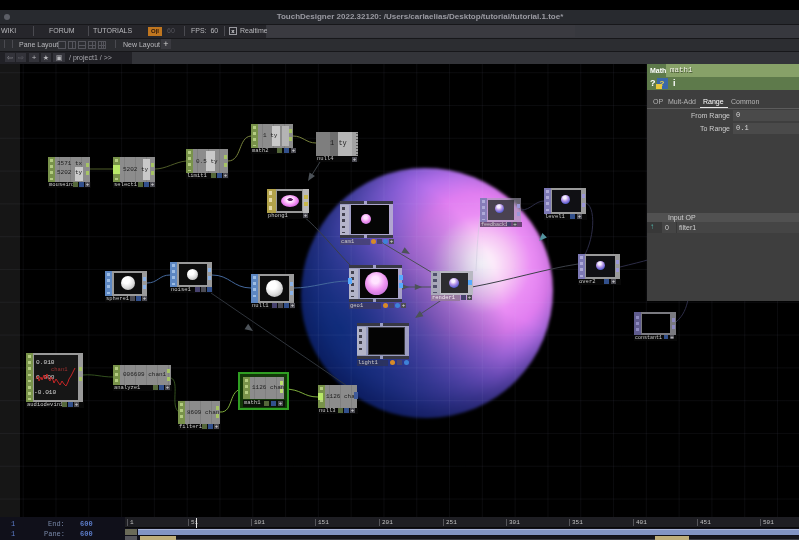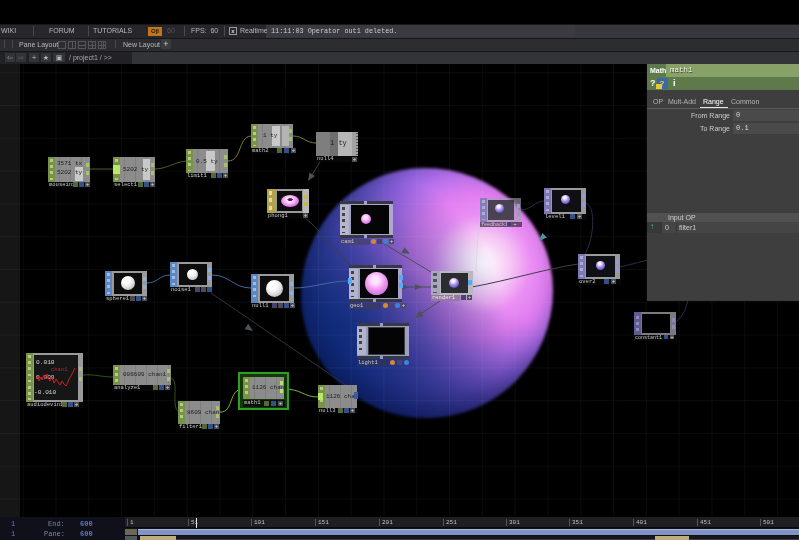--- a/index.html
+++ b/index.html
@@ -49,37 +49,40 @@
   .dot{position:absolute;width:3px;height:4px;}
   .rail{position:absolute;height:3px;background:#383844;}
   .btn{position:absolute;width:5px;height:5px;}
   .bgrn{background:#55683a;}.bblu{background:#32508c;}.bgry{background:#4c4c54;color:#ddd;font-size:6px;line-height:5px;text-align:center;}
   .born{background:#d68a28;border-radius:50%;}.bpur{background:#47426e;}.bcy{background:#3e82d8;border-radius:50%;}
 </style>
 </head>
 <body>
 <div id="app">
 
+  <div id="titlebar" class="abs">
+    <div class="abs" style="left:3.5px;top:4px;width:6px;height:6px;border-radius:50%;background:#5c5e66;"></div>
+    <div class="abs" style="left:180px;top:0;width:480px;text-align:center;font-size:8px;font-weight:bold;color:#9a9aa2;line-height:14px;">TouchDesigner 2022.32120: /Users/carlaelias/Desktop/tutorial/tutorial.1.toe*</div>
+  </div>
 
   <div id="menubar" class="abs"></div>
   <div class="abs" style="left:0;top:25px;width:266px;height:13px;background:#26262b;"></div>
   <div class="mtxt" style="left:1px;top:24px;">WIKI</div>
   <div class="sep" style="left:33px;top:26px;"></div>
   <div class="mtxt" style="left:49px;top:24px;">FORUM</div>
   <div class="sep" style="left:88px;top:26px;"></div>
   <div class="mtxt" style="left:93px;top:24px;">TUTORIALS</div>
   <div class="abs" style="left:148px;top:27px;width:14px;height:9px;background:#c0761f;color:#26150a;font-size:6px;font-weight:bold;line-height:9px;text-align:center;">O|I</div>
   <div class="mtxt" style="left:167px;top:24px;color:#55555c;">60</div>
   <div class="sep" style="left:184px;top:26px;"></div>
   <div class="mtxt" style="left:191px;top:24px;">FPS:  60</div>
   <div class="sep" style="left:224px;top:26px;"></div>
   <div class="abs" style="left:229px;top:27px;width:8px;height:8px;background:#27272c;border:1px solid #9a9aa0;box-sizing:border-box;color:#d8d8dc;font-size:6px;line-height:6px;text-align:center;font-weight:bold;">x</div>
   <div class="mtxt" style="left:240px;top:24px;">Realtime</div>
   <div class="abs" style="left:267px;top:25px;width:308px;height:12px;background:#3a3a40;"></div>
-  <div class="mtxt mono" style="left:271px;top:24px;color:#c9ced6;font-size:6.8px;">11:11:03 Operator out1 deleted.</div>
 
   <div id="panebar" class="abs"></div>
   <div class="sep" style="left:4px;top:40px;height:8px;"></div>
   <div class="sep" style="left:12px;top:40px;height:8px;"></div>
   <div class="mtxt" style="left:19px;top:38px;line-height:13px;height:13px;">Pane Layout</div>
   <div class="licon" style="left:58px;"></div>
   <div class="licon" style="left:68px;">
       <div style="position:absolute;left:3px;top:0;width:1px;height:6px;background:#55555c;"></div>
     </div>
   <div class="licon" style="left:78px;">

